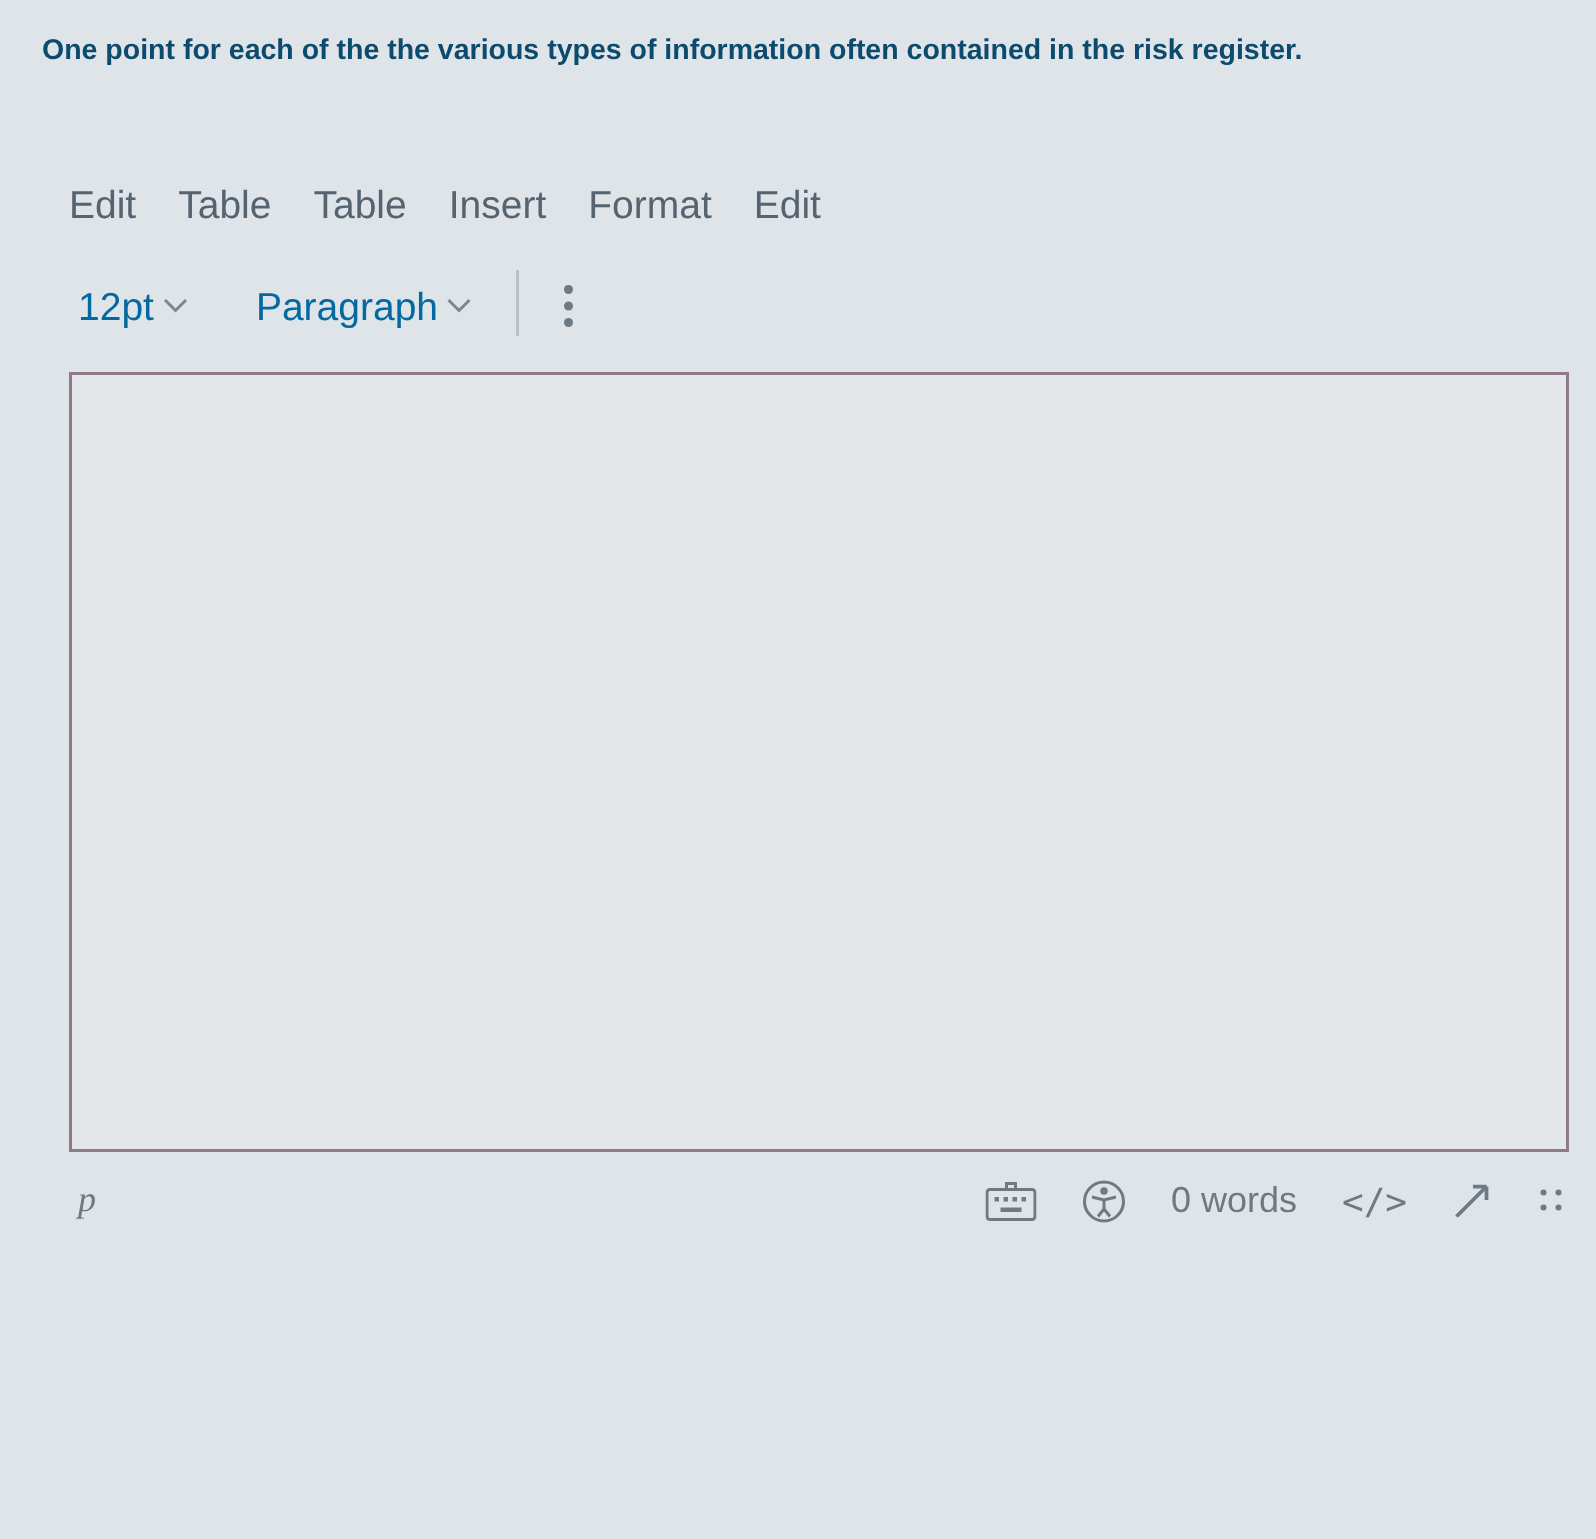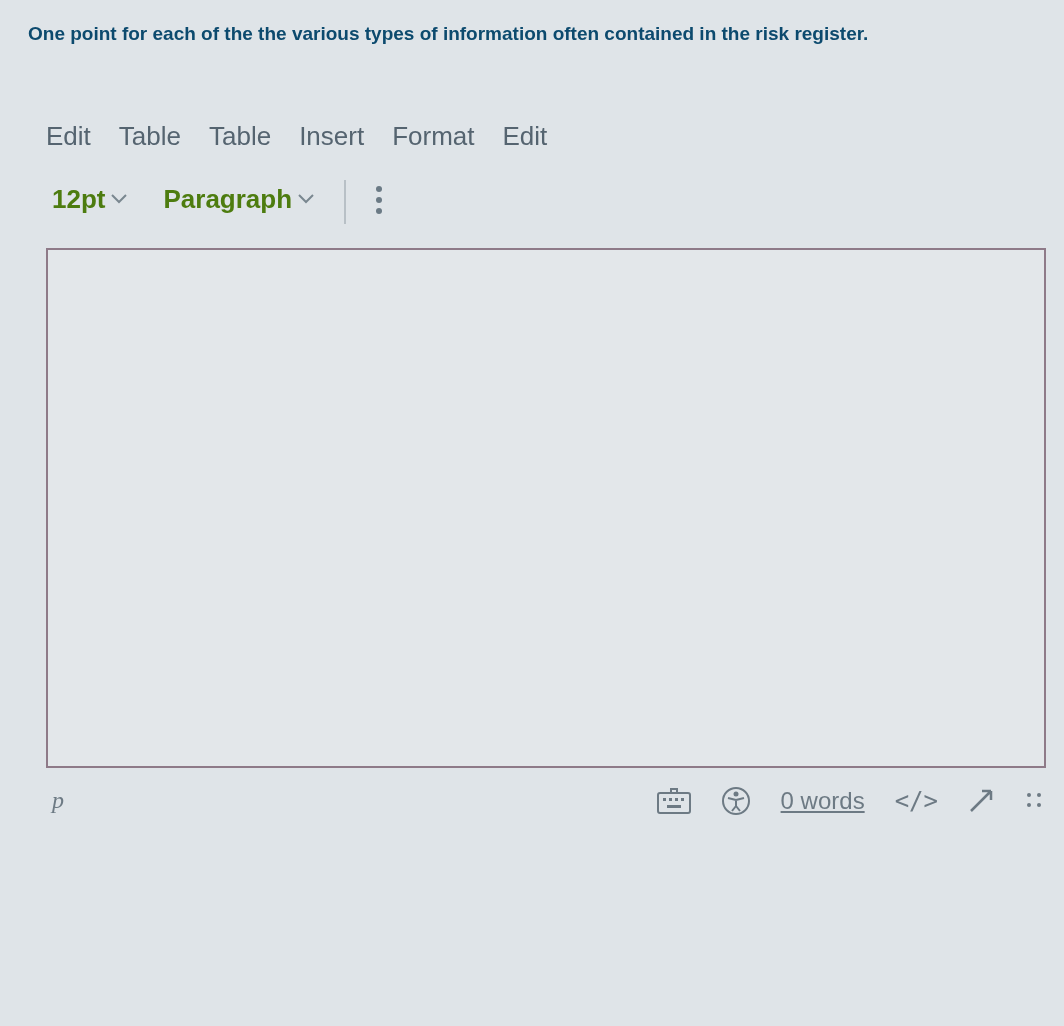--- a/index.html
+++ b/index.html
@@ -31,25 +31,25 @@
       font-size: 26px;
       font-weight: 500;
       color: #556470;
       margin-bottom: 28px;
     }
     .menubar span {
       cursor: pointer;
     }
     .toolbar {
       display: flex;
-      align-items: flex-start;
+      align-items: flex-end;
       gap: 10px;
       font-size: 26px;
-      font-weight: 700;
-      color: #4d7c0f;
+      font-weight: 400;
+      color: #0369a1;
       margin-bottom: 24px;
     }
     .tb-select {
       display: inline-flex;
       align-items: center;
       gap: 6px;
       cursor: pointer;
       padding: 4px 6px;
     }
     .chev {
@@ -113,21 +113,20 @@
     .icon-btn {
       cursor: pointer;
       color: #6d7a84;
       display: inline-flex;
       align-items: center;
       justify-content: center;
     }
     .word-count {
       font-size: 24px;
       color: #6d7a84;
-      text-decoration: underline;
     }
     .code-label {
       font-size: 24px;
       color: #6d7a84;
       font-family: monospace;
     }
     svg { display: block; }
   </style>
 </head>
 <body>
@@ -147,21 +146,21 @@
 
   <div class="toolbar">
     <div class="tb-select">
       <span>12pt</span>
       <span class="chev">
         <svg width="16" height="10" viewBox="0 0 16 10">
             <path d="M1 1 L8 8 L15 1" stroke="#7a8790" stroke-width="2" fill="none"></path>
           </svg>
       </span>
     </div>
-    <div class="tb-select" style="margin-left:14px;">
+    <div class="tb-select" style="margin-left:24px;">
       <span>Paragraph</span>
       <span class="chev">
         <svg width="16" height="10" viewBox="0 0 16 10">
             <path d="M1 1 L8 8 L15 1" stroke="#7a8790" stroke-width="2" fill="none"></path>
           </svg>
       </span>
     </div>
     <div class="divider"></div>
     <div class="more-dots">
       <i></i>

